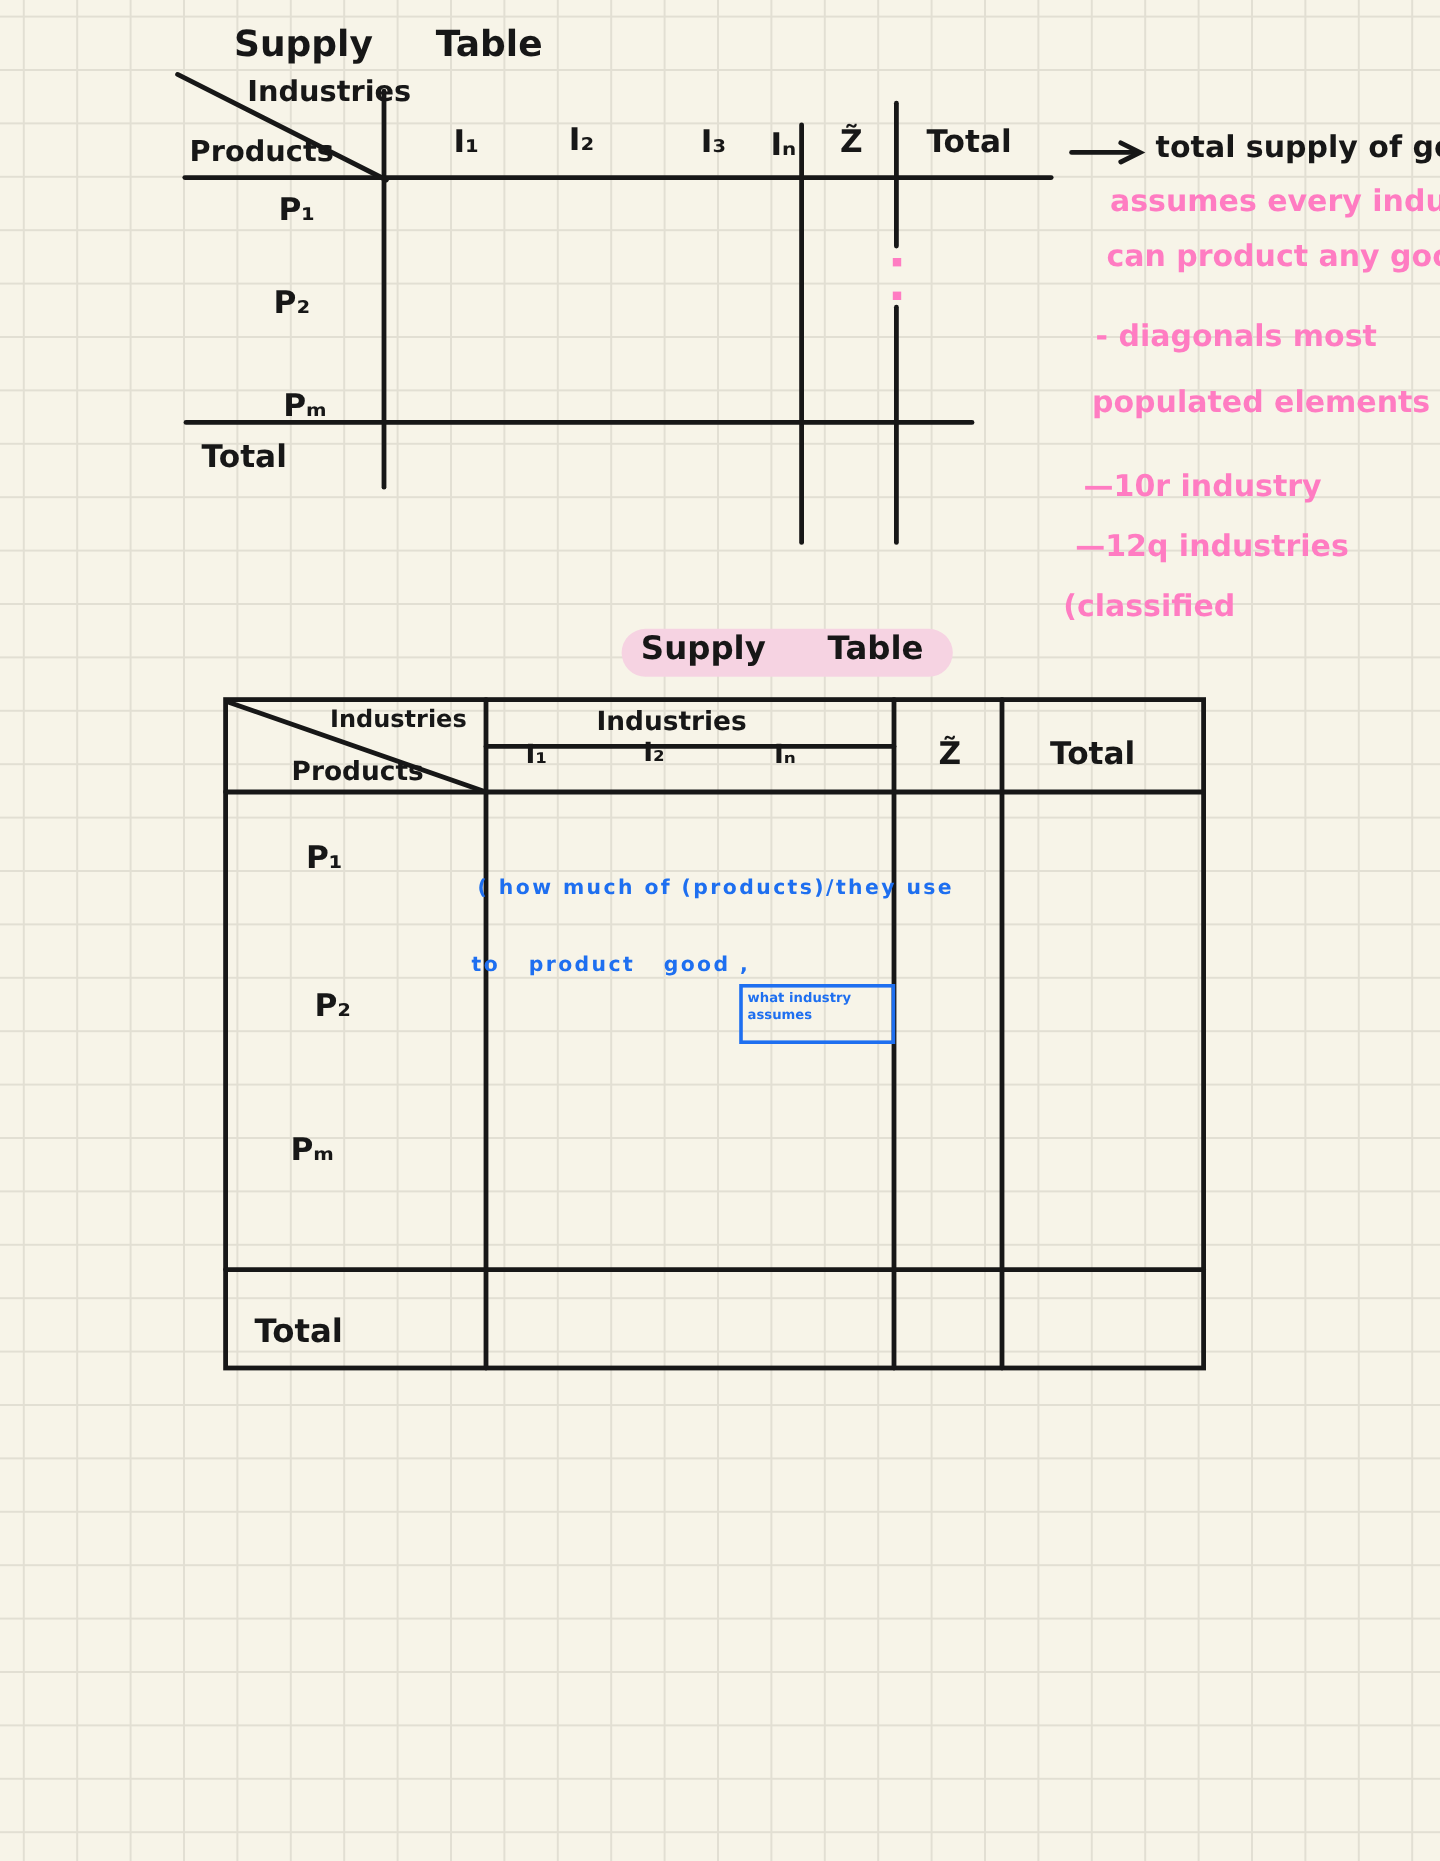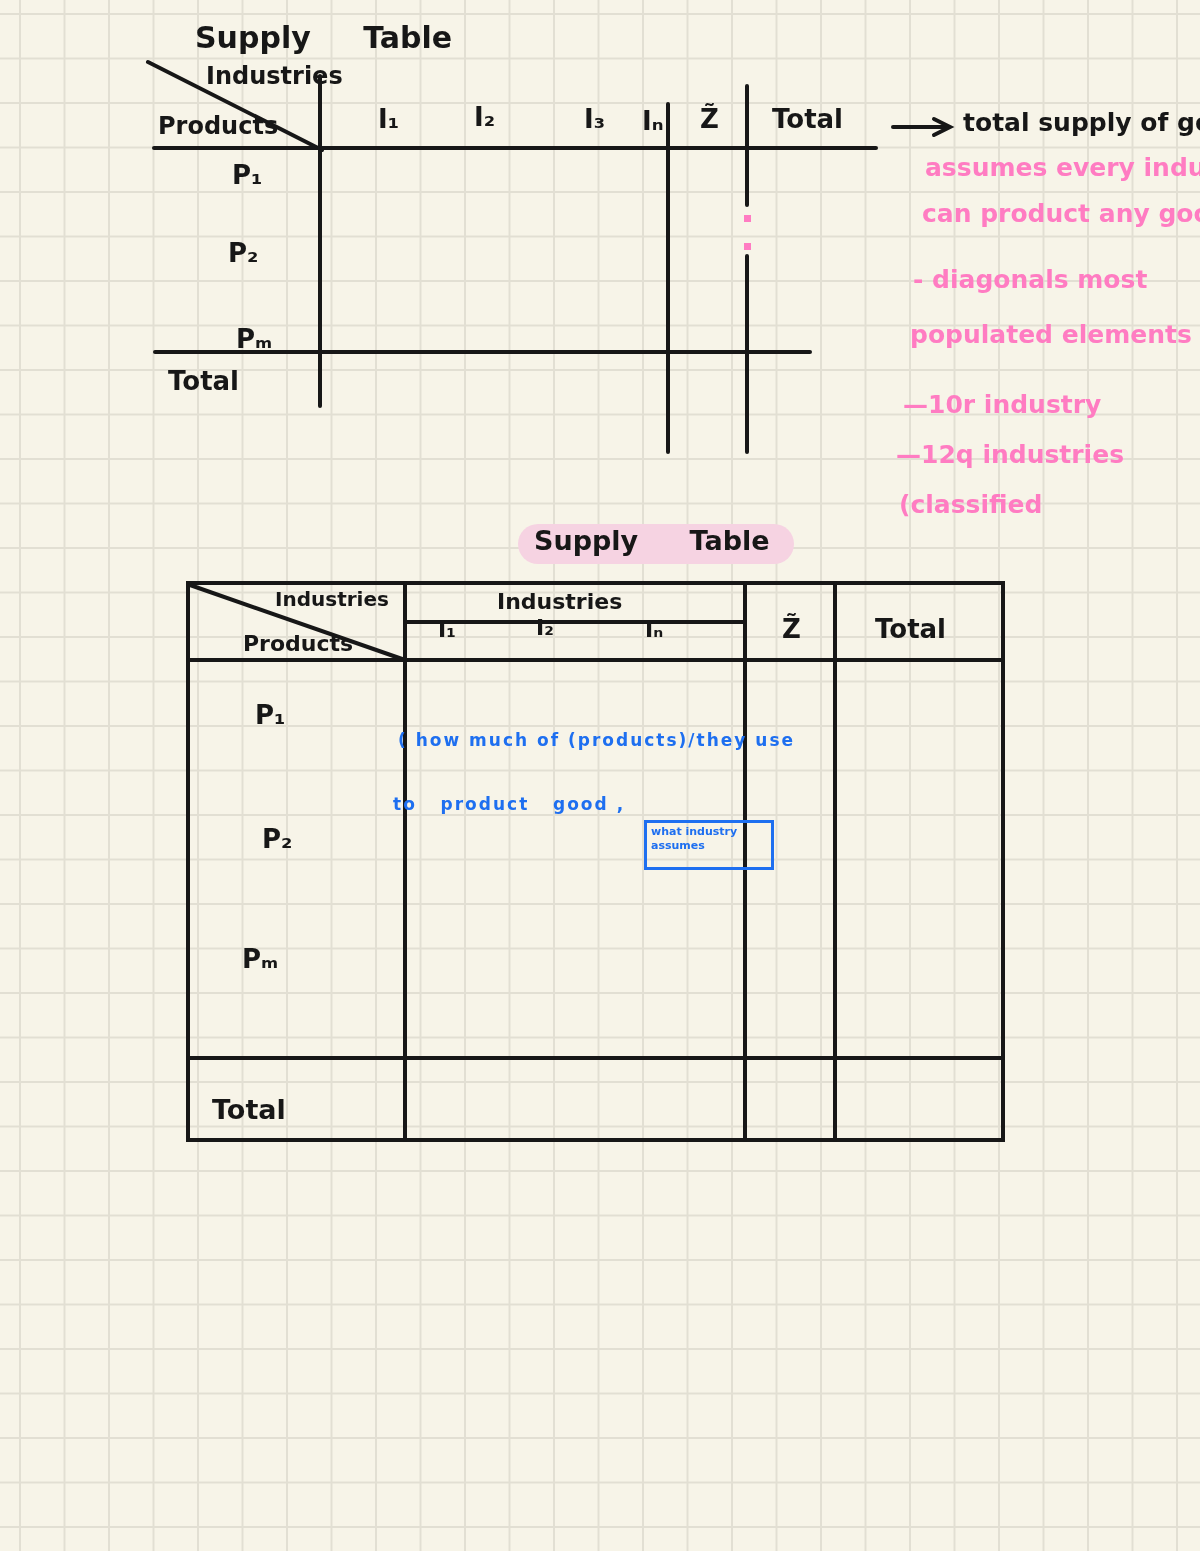--- a/index.html
+++ b/index.html
@@ -29,21 +29,21 @@
   .t22{font-size:22px;}
   .t20{font-size:20px;}
   .t17{font-size:17px;}
   .t11{font-size:11px;line-height:1.25;}
   .title-gap{word-spacing:42px;}
   .hl{
     position:absolute;background:#f6d3e2;border-radius:20px;
   }
   .bluebox{
     position:absolute;border:3px solid #1e6ff0;
-    padding:2px 4px;background:transparent;margin-left:28px;
+    padding:2px 4px;background:transparent;
   }
 </style>
 </head>
 <body>
 
 <div id="page">
 
   <svg class="lines" width="1200" height="1551" viewBox="0 0 1200 1551">
     <g stroke="#171717" stroke-width="4" stroke-linecap="round" fill="none">
       <path d="M148 62 L322 150"></path>
@@ -90,21 +90,21 @@
   <div class="lbl ink t26" style="left:168px;top:368px;">Total</div>
 
   <div class="lbl ink t25" style="left:963px;top:110px;">total supply of goods</div>
 
   <div class="lbl pink t25" style="left:925px;top:155px;">assumes every industries</div>
   <div class="lbl pink t25" style="left:922px;top:201px;">can product any goods</div>
   <div class="lbl pink t25" style="left:897px;top:267px;margin-left:16px;">- diagonals most</div>
   <div class="lbl pink t25" style="left:910px;top:322px;">populated elements</div>
   <div class="lbl pink t25" style="left:903px;top:392px;">—10r industry</div>
   <div class="lbl pink t25" style="left:896px;top:442px;text-align:center;">—12q industries</div>
-  <div class="lbl pink t25" style="left:886px;top:492px;margin-left:13px;">(classified</div>
+  <div class="lbl pink t25" style="left:886px;top:492px;">(classified</div>
 
   <div class="hl" style="left:518px;top:524px;width:276px;height:40px;"></div>
   <div class="lbl ink t27 title-gap" style="left:534px;top:527px;">Supply Table</div>
 
   <div class="lbl ink t20" style="left:275px;top:589px;">Industries</div>
   <div class="lbl ink t22" style="left:243px;top:632px;">Products</div>
 
   <div class="lbl ink t22" style="left:497px;top:590px;">Industries</div>
   <div class="lbl ink t22" style="left:438px;top:618px;">I₁</div>
   <div class="lbl ink t22" style="left:536px;top:616px;">I₂</div>

